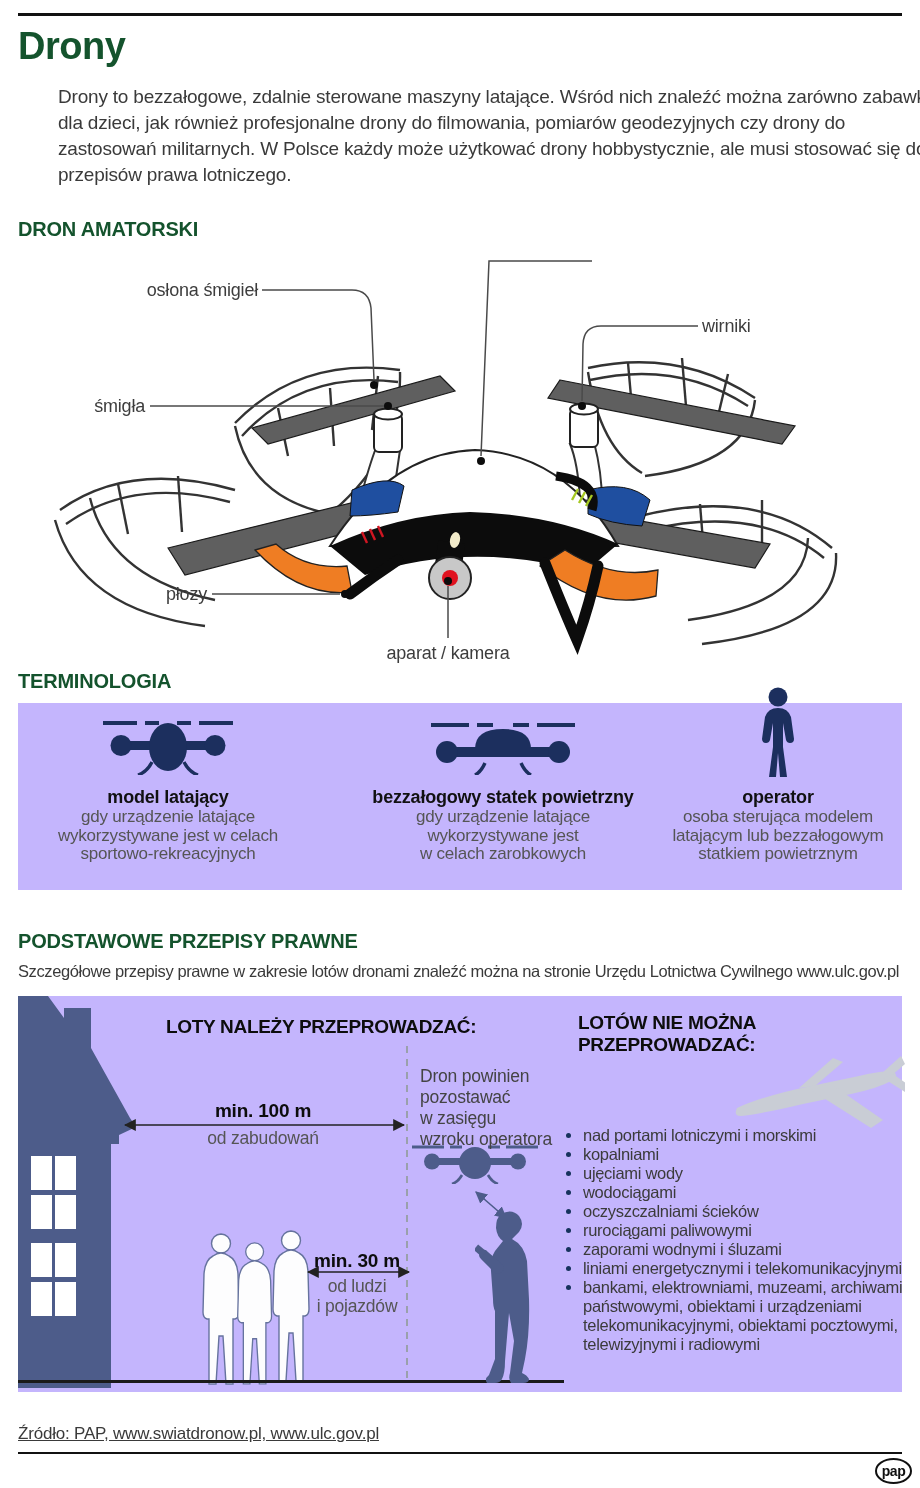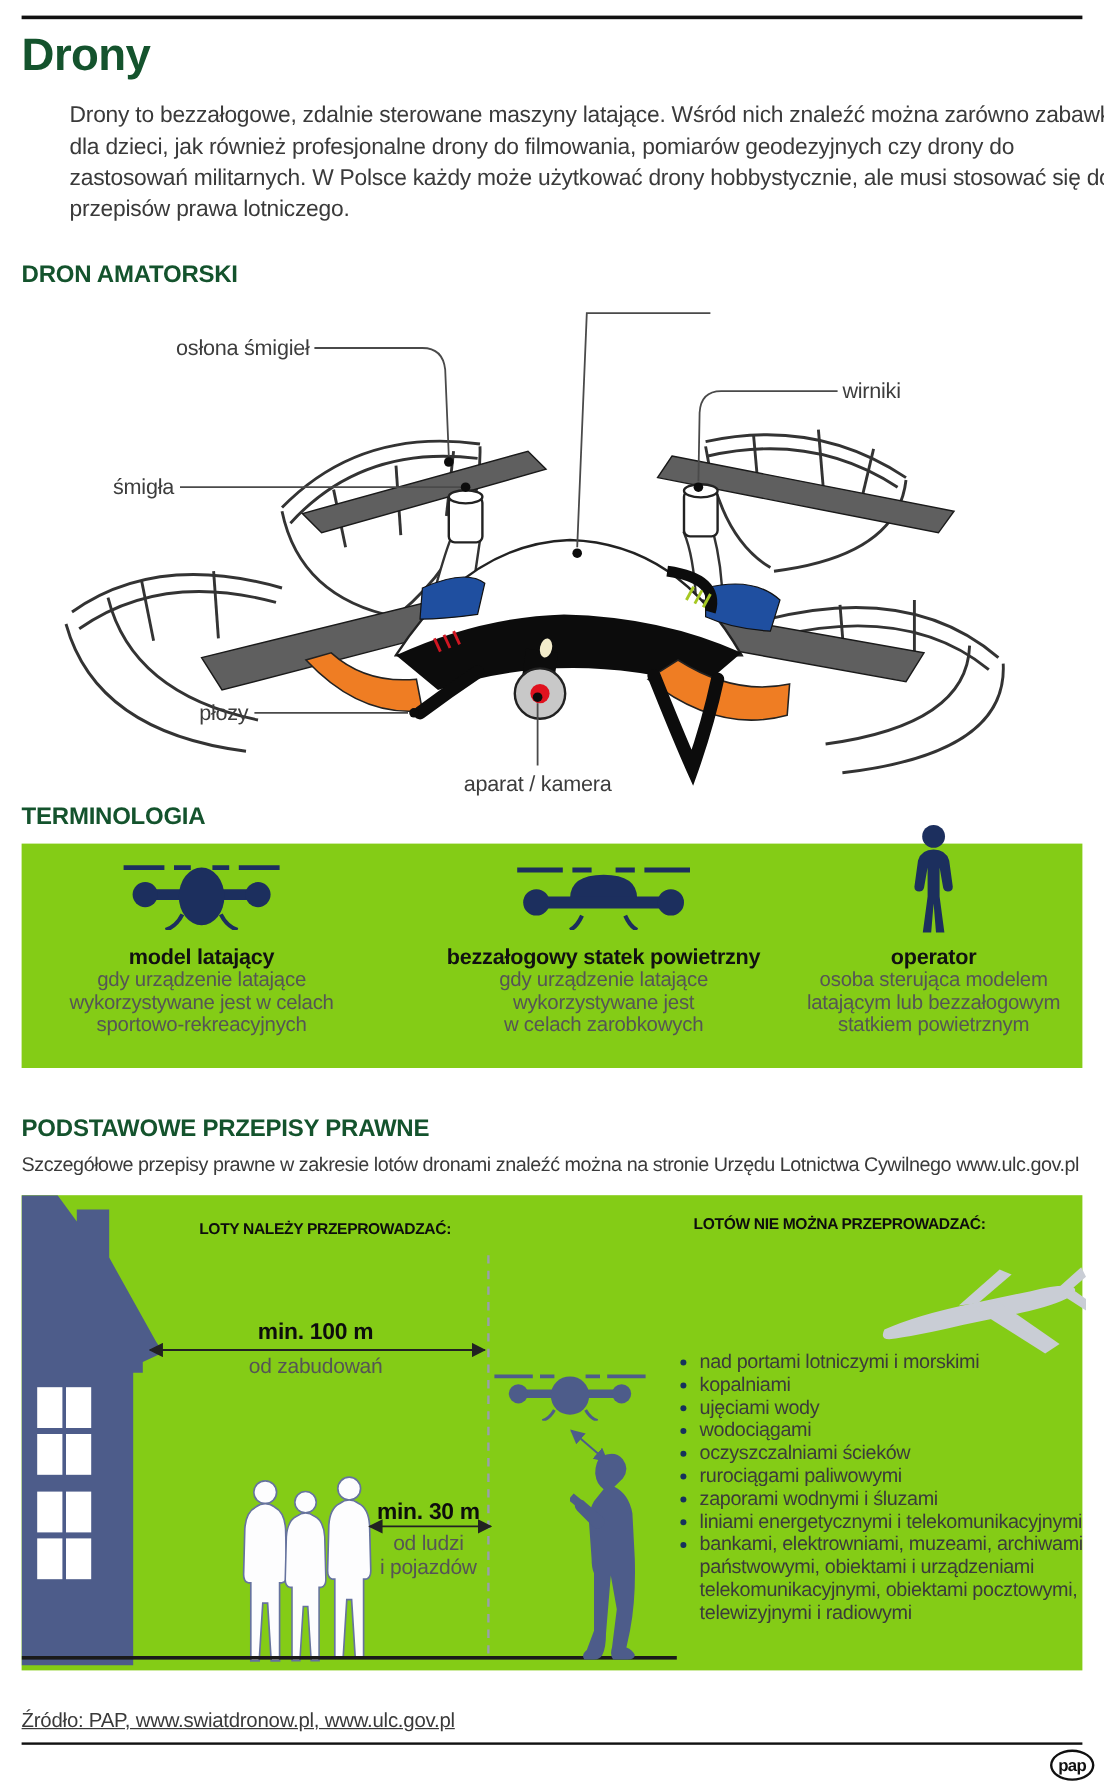--- a/index.html
+++ b/index.html
@@ -7,26 +7,26 @@
   #page{position:relative;width:920px;height:1488px;background:#fff;overflow:hidden;letter-spacing:-0.2px;}
   .abs{position:absolute;}
   .rule{background:#111;}
   h1,h2{margin:0;font-weight:bold;color:#14532d;}
   .title{font-size:38px;letter-spacing:-0.5px;}
   .h2{font-size:20px;letter-spacing:-0.2px;}
   .para{font-size:19px;line-height:26px;color:#3a3a3a;}
   .dlabel{font-size:18px;color:#3d3d3d;white-space:pre-line;line-height:21px;}
   .ra{text-align:right;}
   .ctr{text-align:center;}
-  .panel{background:#84cc16;}
+  .panel{background:#c4b5fd;}
   .t-col{position:absolute;top:0;text-align:center;}
   .t-icon{height:72px;display:flex;align-items:flex-end;justify-content:center;}
   .t-title{font-size:18px;font-weight:bold;color:#111;margin-top:12px;}
   .t-desc{font-size:17px;line-height:18.5px;color:#555;white-space:pre-line;}
-  .small-h{font-size:13px;font-weight:bold;color:#0d0d0d;letter-spacing:-0.3px;}
+  .small-h{font-size:19px;font-weight:bold;color:#0d0d0d;letter-spacing:-0.3px;}
   .dist-v{font-size:19px;font-weight:bold;color:#0d0d0d;}
   .dist-l{font-size:17.5px;color:#555;white-space:pre-line;line-height:20px;}
   .sight{font-size:17.5px;line-height:21px;color:#444;white-space:pre-line;}
   .fb-list{margin:0;padding:0 0 0 17px;font-size:16.5px;line-height:19px;color:#3b3b3b;letter-spacing:-0.3px;}
   .fb-list li::marker{color:#16325c;}
   .src{font-size:17px;color:#3a3a3a;text-decoration:underline;}
   .pap{width:37px;height:26px;border:2.5px solid #101010;border-radius:50%;background:#fff;
        display:flex;align-items:center;justify-content:center;font-size:14px;font-weight:bold;
        color:#101010;letter-spacing:-0.5px;box-sizing:border-box;}
 </style>
@@ -301,20 +301,24 @@
         <rect x="0" y="36" width="11" height="7" transform="rotate(40 5 39)"></rect>
       </g>
     </svg>
 
     <div class="abs small-h" style="left:148px;top:20px;">LOTY NALEŻY PRZEPROWADZAĆ:</div>
     <div class="abs small-h" style="left:560px;top:16px;">LOTÓW NIE MOŻNA PRZEPROWADZAĆ:</div>
 
     <div class="abs dist-v ctr" style="left:160px;top:104px;width:170px;">min. 100 m</div>
     <div class="abs dist-l ctr" style="left:160px;top:132px;width:170px;">od zabudowań</div>
 
+    <div class="abs sight" style="left:402px;top:70px;width:170px;">Dron powinien
+pozostawać
+w zasięgu
+wzroku operatora</div>
 
     <div class="abs dist-v ctr" style="left:254px;top:254px;width:170px;">min. 30 m</div>
     <div class="abs dist-l ctr" style="left:254px;top:280px;width:170px;">od ludzi
 i pojazdów</div>
 
     <ul class="abs fb-list" style="left:548px;top:130px;width:334px;">
       <li>nad portami lotniczymi i morskimi</li>
       <li>kopalniami</li>
       <li>ujęciami wody</li>
       <li>wodociągami</li>

